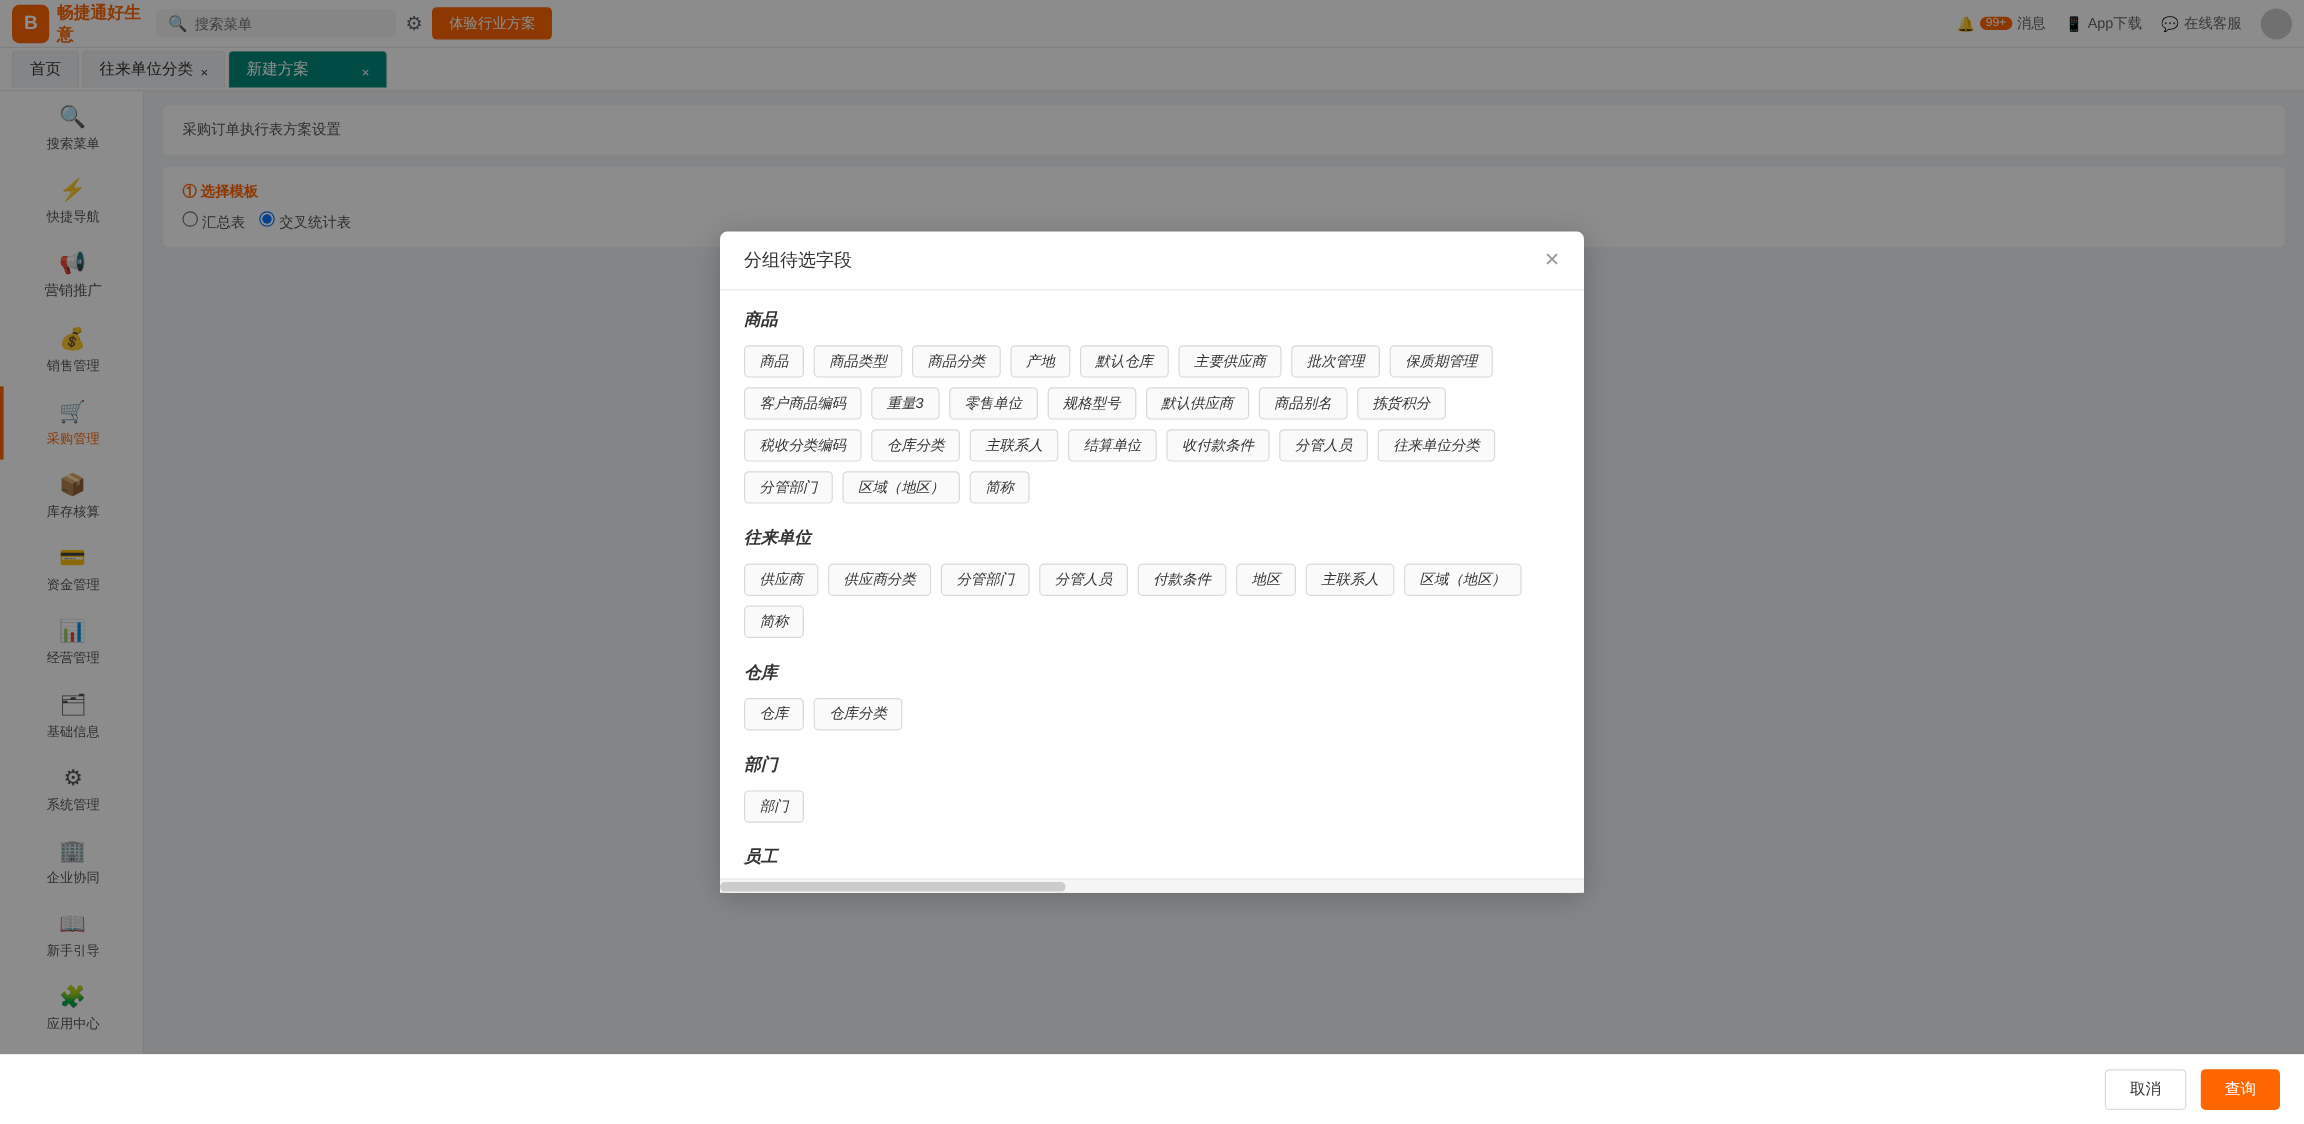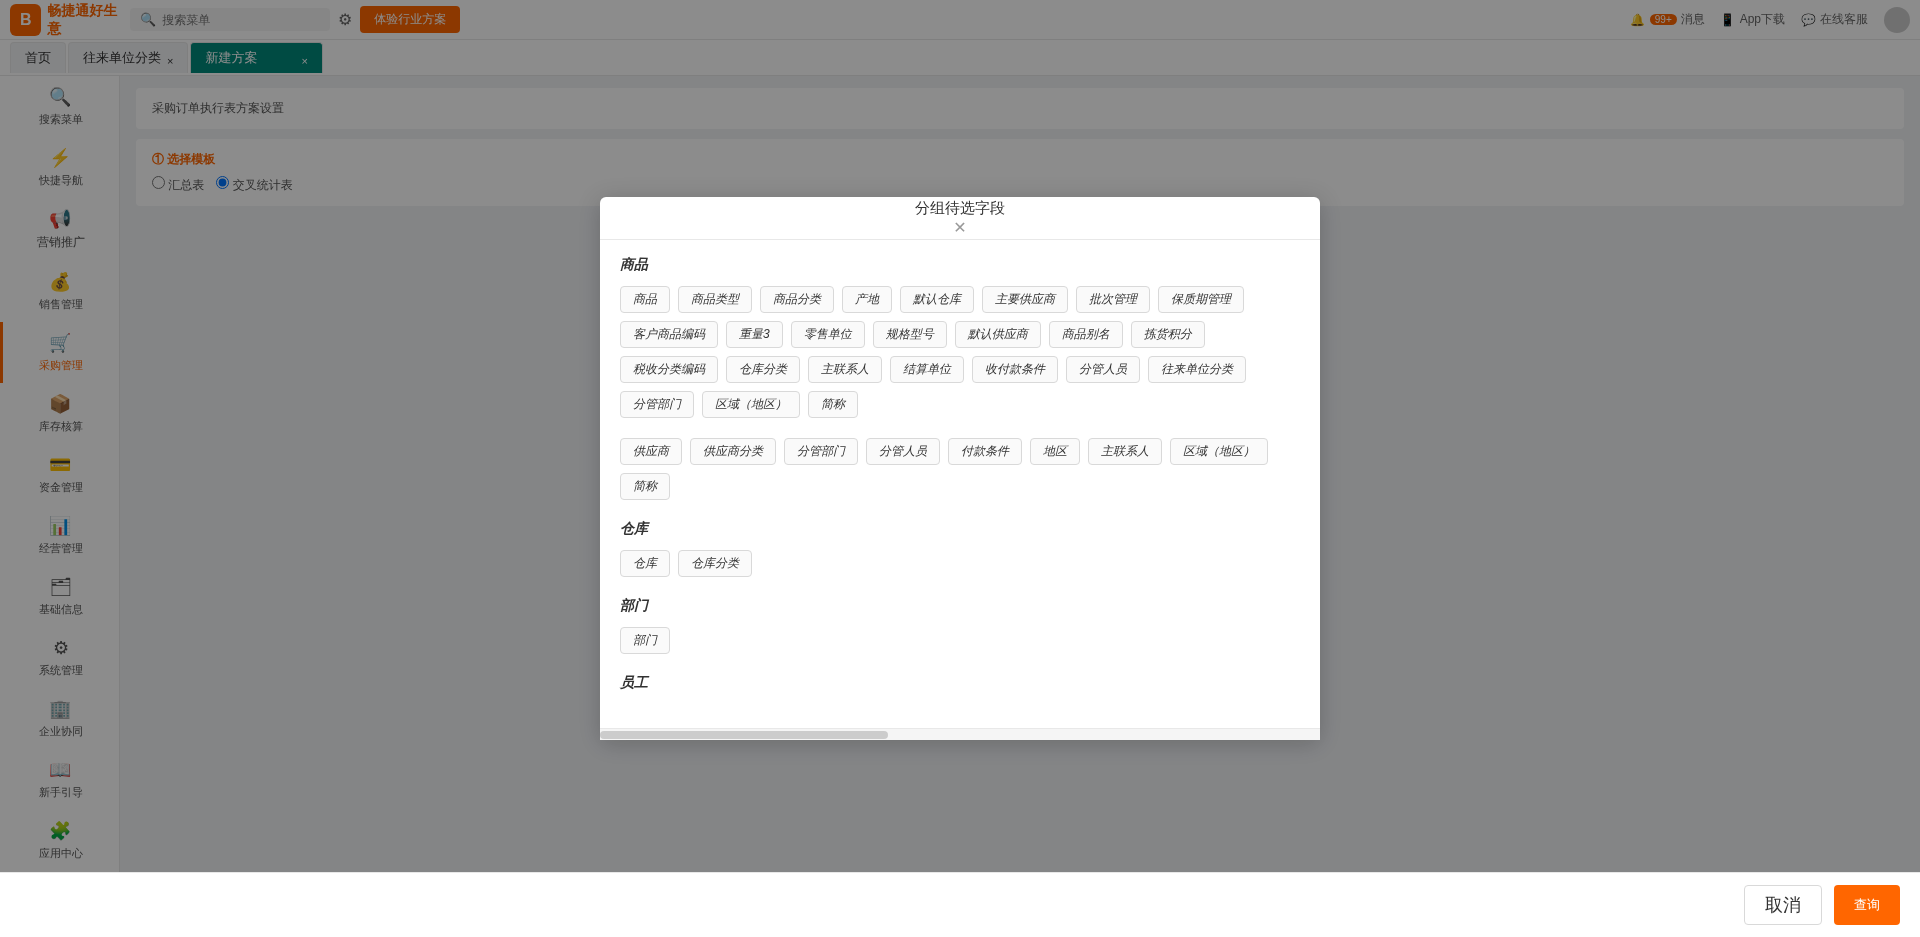--- a/index.html
+++ b/index.html
@@ -143,25 +143,24 @@
       width: 720px;
       max-height: 600px;
       display: flex;
       flex-direction: column;
       box-shadow: 0 4px 24px rgba(0,0,0,0.2);
     }
     .modal-header {
       display: flex;
       align-items: center;
       justify-content: space-between;
-      padding: 2px 20px;
+      padding: 14px 20px;
       border-bottom: 1px solid #e8e8e8;
       font-size: 15px;
       font-weight: 500;
-      flex-direction: column;
     }
     .modal-close {
       cursor: pointer;
       font-size: 16px;
       color: #999;
     }
     .modal-body {
       flex: 1;
       overflow-y: auto;
       padding: 16px 20px;
@@ -205,21 +204,21 @@
       width: 40%; height: 8px;
       background: #ccc;
       border-radius: 4px;
     }
     .btn-cancel {
       padding: 7px 20px;
       border: 1px solid #d9d9d9;
       border-radius: 4px;
       background: #fff;
       cursor: pointer;
-      font-size: 18px;
+      font-size: 13px;
       color: #333;
     }
     .btn-confirm {
       padding: 7px 20px;
       border: none;
       border-radius: 4px;
       background: #f60;
       color: #fff;
       cursor: pointer;
       font-size: 13px;
@@ -400,20 +399,21 @@
             <span class="field-tag">结算单位</span>
             <span class="field-tag">收付款条件</span>
             <span class="field-tag">分管人员</span>
             <span class="field-tag">往来单位分类</span>
             <span class="field-tag">分管部门</span>
             <span class="field-tag">区域（地区）</span>
             <span class="field-tag">简称</span>
           </div>
         </div>
         <div class="field-section">
+          <div class="section-title">往来单位</div>
           <div class="field-tags">
             <span class="field-tag">供应商</span>
             <span class="field-tag">供应商分类</span>
             <span class="field-tag">分管部门</span>
             <span class="field-tag">分管人员</span>
             <span class="field-tag">付款条件</span>
             <span class="field-tag">地区</span>
             <span class="field-tag">主联系人</span>
             <span class="field-tag">区域（地区）</span>
             <span class="field-tag">简称</span>

